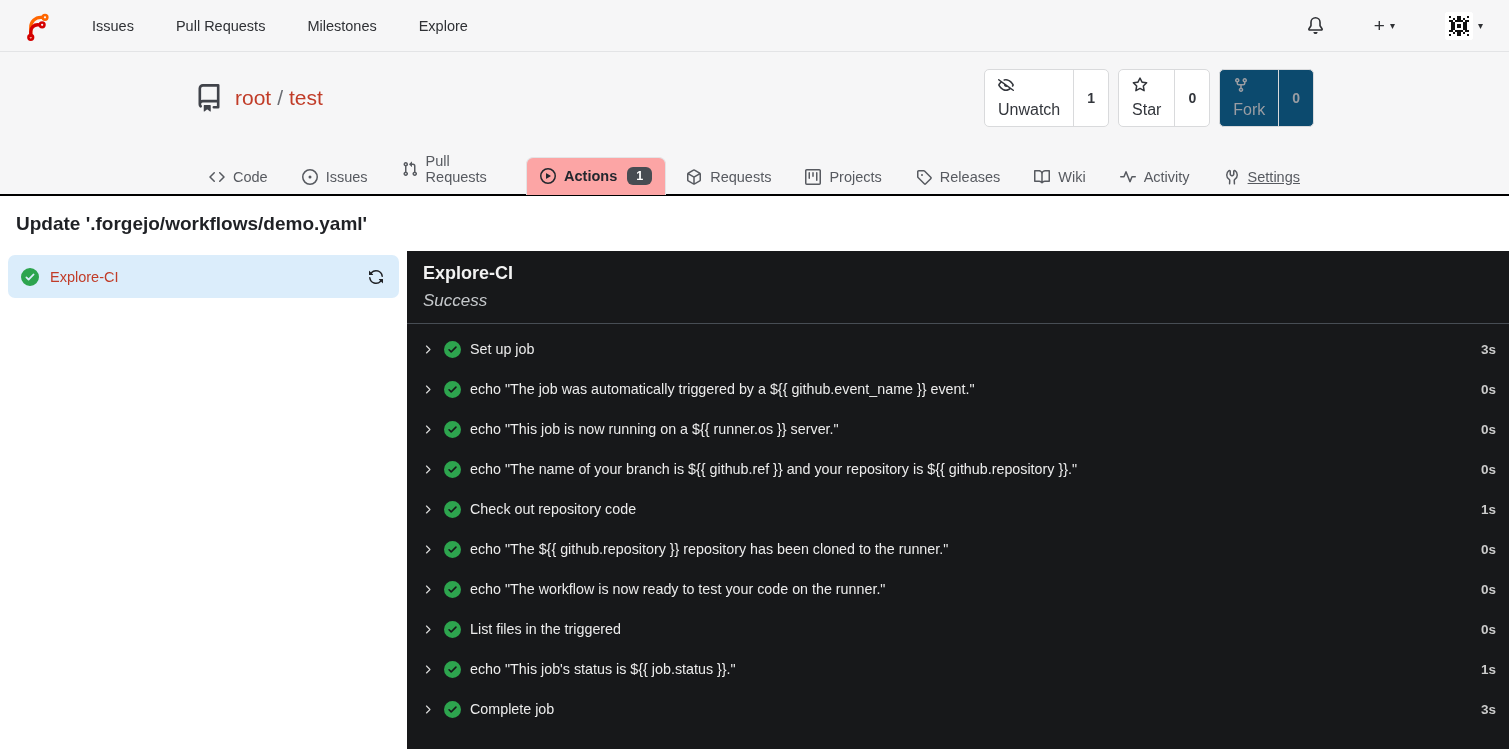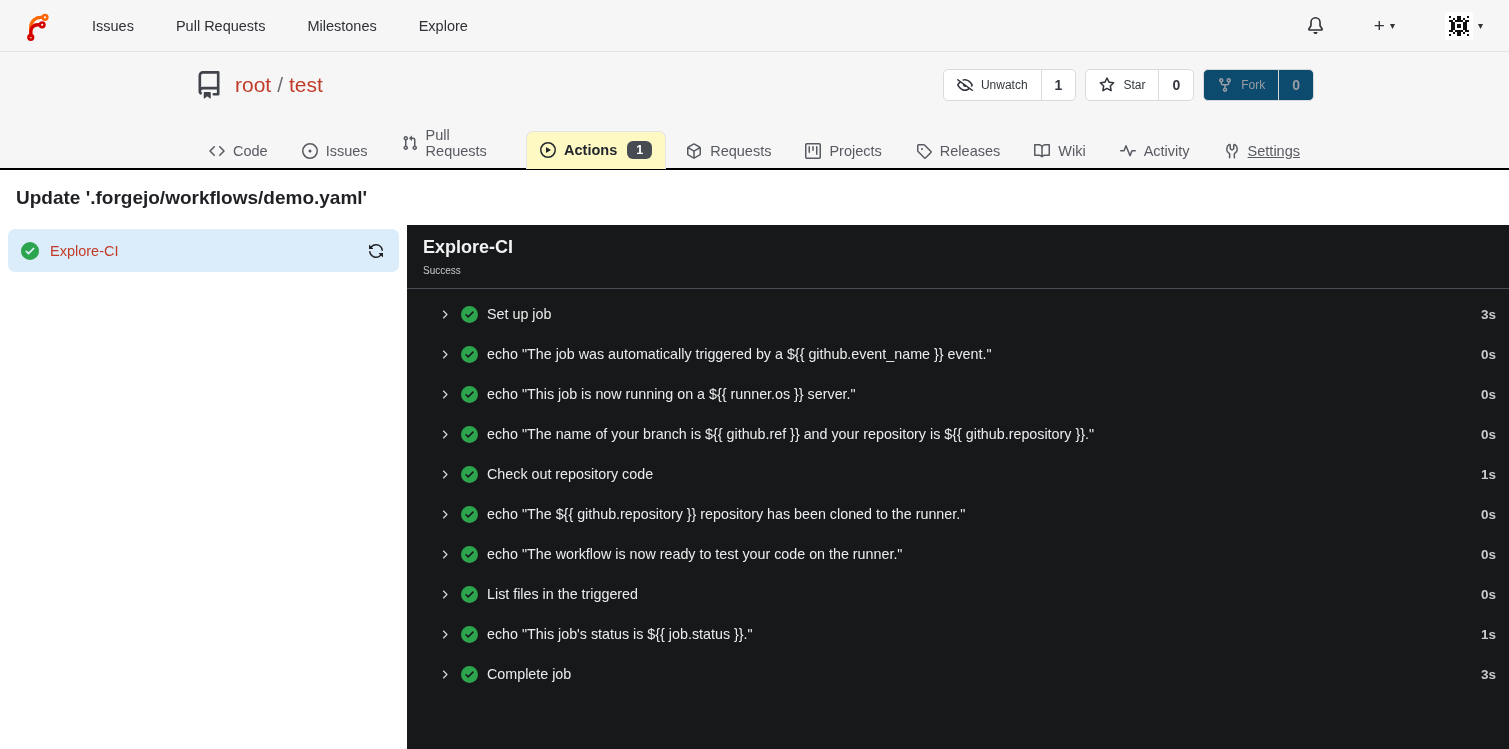--- a/index.html
+++ b/index.html
@@ -49,23 +49,23 @@
   .repo-name { font-size: 21px; }
   .repo-link { color: var(--accent); }
   .repo-sep { color: #6a6d73; margin: 0 6px; }
   .repo-actions { margin-left: auto; display: flex; gap: 9px; }
   .btn-group {
     display: flex; background: #fff;
     border: 1px solid #d9dadc; border-radius: 5px;
     overflow: hidden; font-size: 14px; color: #33363c;
   }
   .btn-main {
-    display: flex; align-items: center; gap: 8px;
+    display: flex; gap: 8px;
     padding: 7px 13px; cursor: pointer; background: none; border: none;
-    font-size: 12px; color: inherit; font-family: inherit;
+    font-size: 16px; color: inherit; font-family: inherit; flex-direction: column;
   }
   .btn-count {
     padding: 7px 13px; border-left: 1px solid #d9dadc;
     font-weight: 700; cursor: pointer; display: flex; align-items: center;
   }
   .btn-group.disabled { color: #9a9da3; background: #0c4a6e; }
   .btn-group.disabled .btn-main, .btn-group.disabled .btn-count { cursor: default; }
 
   
   .tabs {
@@ -75,21 +75,21 @@
   .tab {
     display: flex; align-items: center; gap: 8px;
     padding: 9px 13px 10px;
     color: #575a60; font-size: 14.5px; cursor: pointer;
     border: 1px solid transparent; border-bottom: none;
     border-radius: 7px 7px 0 0;
     margin-right: 6px; margin-bottom: -1px;
     position: relative;
   }
   .tab.active {
-    background: #fef9c3; border-color: #e3e4e6;
+    background: #fca5a5; border-color: #e3e4e6;
     color: #23272e; font-weight: 700;
   }
   .tab .badge {
     background: #474c52; color: #fff;
     font-size: 12.5px; font-weight: 700;
     border-radius: 6px; padding: 2px 9px; margin-left: 2px;
   }
   .tab-right { margin-left: auto; margin-right: 0; text-decoration: underline; }
 
   
@@ -107,25 +107,25 @@
   }
   .job-item .job-label { flex: 1; }
   .rerun-btn { background: none; border: none; cursor: pointer; color: #1f2125; padding: 2px; }
 
   .job-panel {
     flex: 1; background: var(--panel-bg); color: #ebebeb;
     min-height: 527px; display: flex; flex-direction: column;
   }
   .panel-header { padding: 12px 16px 12px; border-bottom: 1px solid #474d54; }
   .panel-title { font-size: 18px; font-weight: 600; color: #f2f2f2; }
-  .panel-status { font-size: 10px; color: #c6c9cc; margin-top: 7px; }
+  .panel-status { font-size: 17px; color: #c6c9cc; margin-top: 7px; font-style: italic; }
   .steps { padding: 5px 0; }
   .step-row {
     height: 40px; display: flex; align-items: center;
-    padding: 0 13px 0 31px; cursor: pointer; font-size: 14.3px;
+    padding: 0 13px 0 14px; cursor: pointer; font-size: 14.3px;
   }
   .step-chevron {
     background: none; border: none; cursor: pointer;
     color: #d8d8d8; padding: 0; margin-right: 10px; display: flex;
   }
   .step-check { margin-right: 9px; }
   .step-name { color: #ececec; }
   .step-duration { margin-left: auto; font-size: 13.5px; color: #cbcbcb; font-weight: bold; }
 
   :root {

